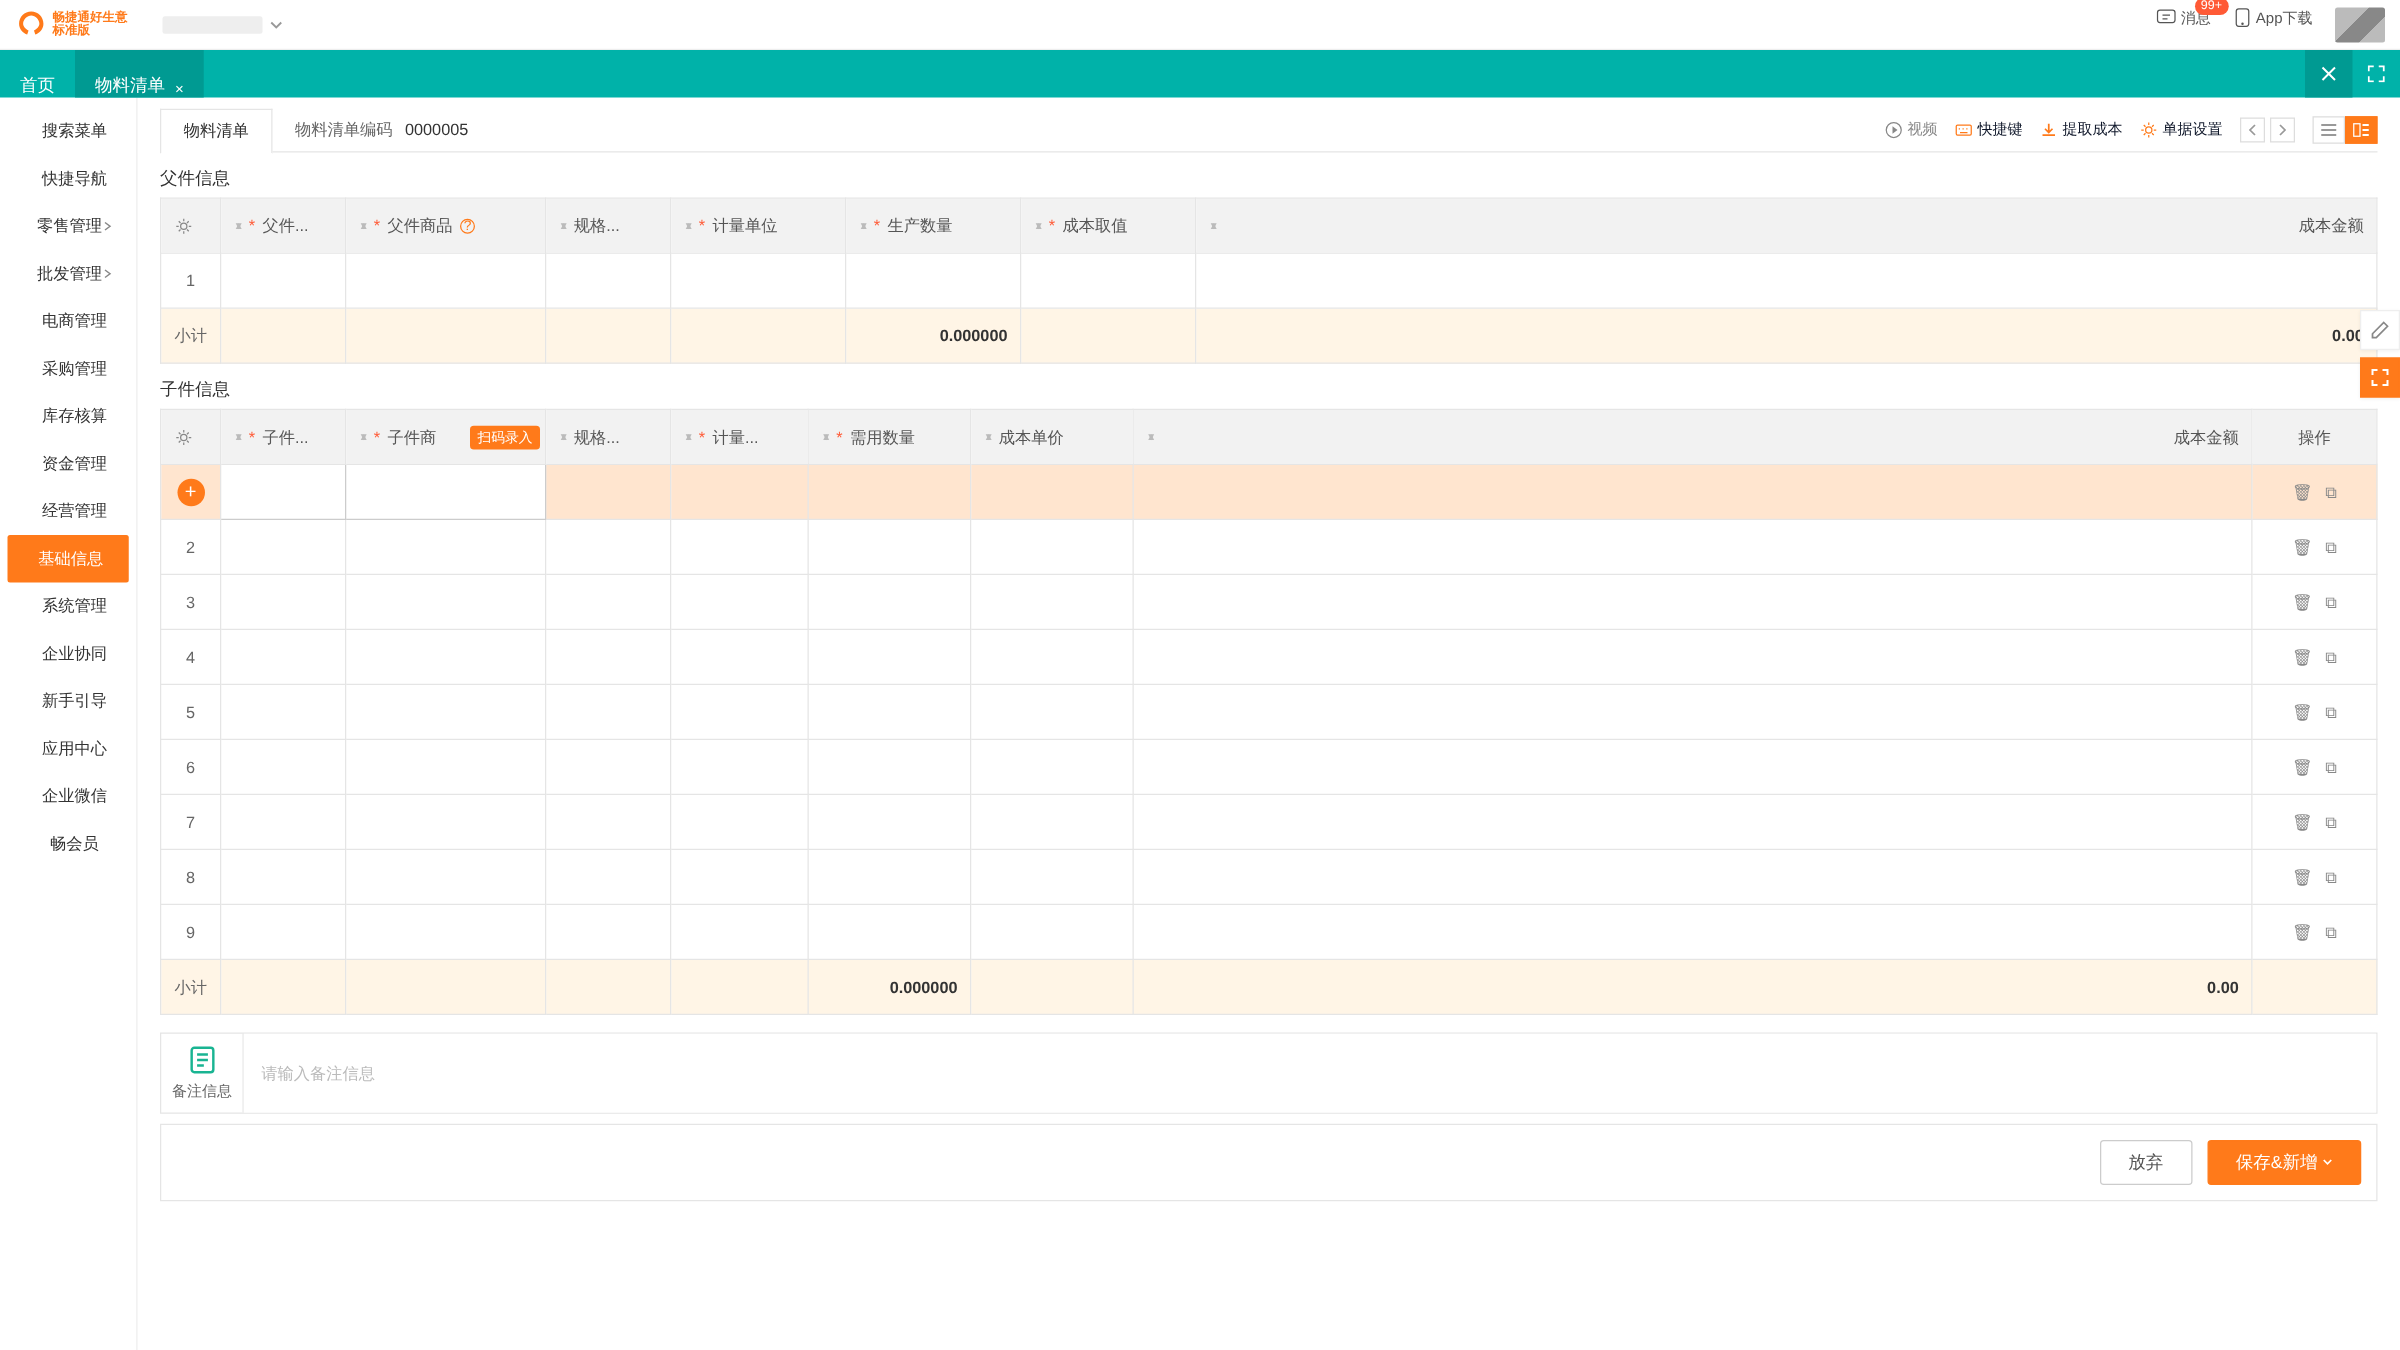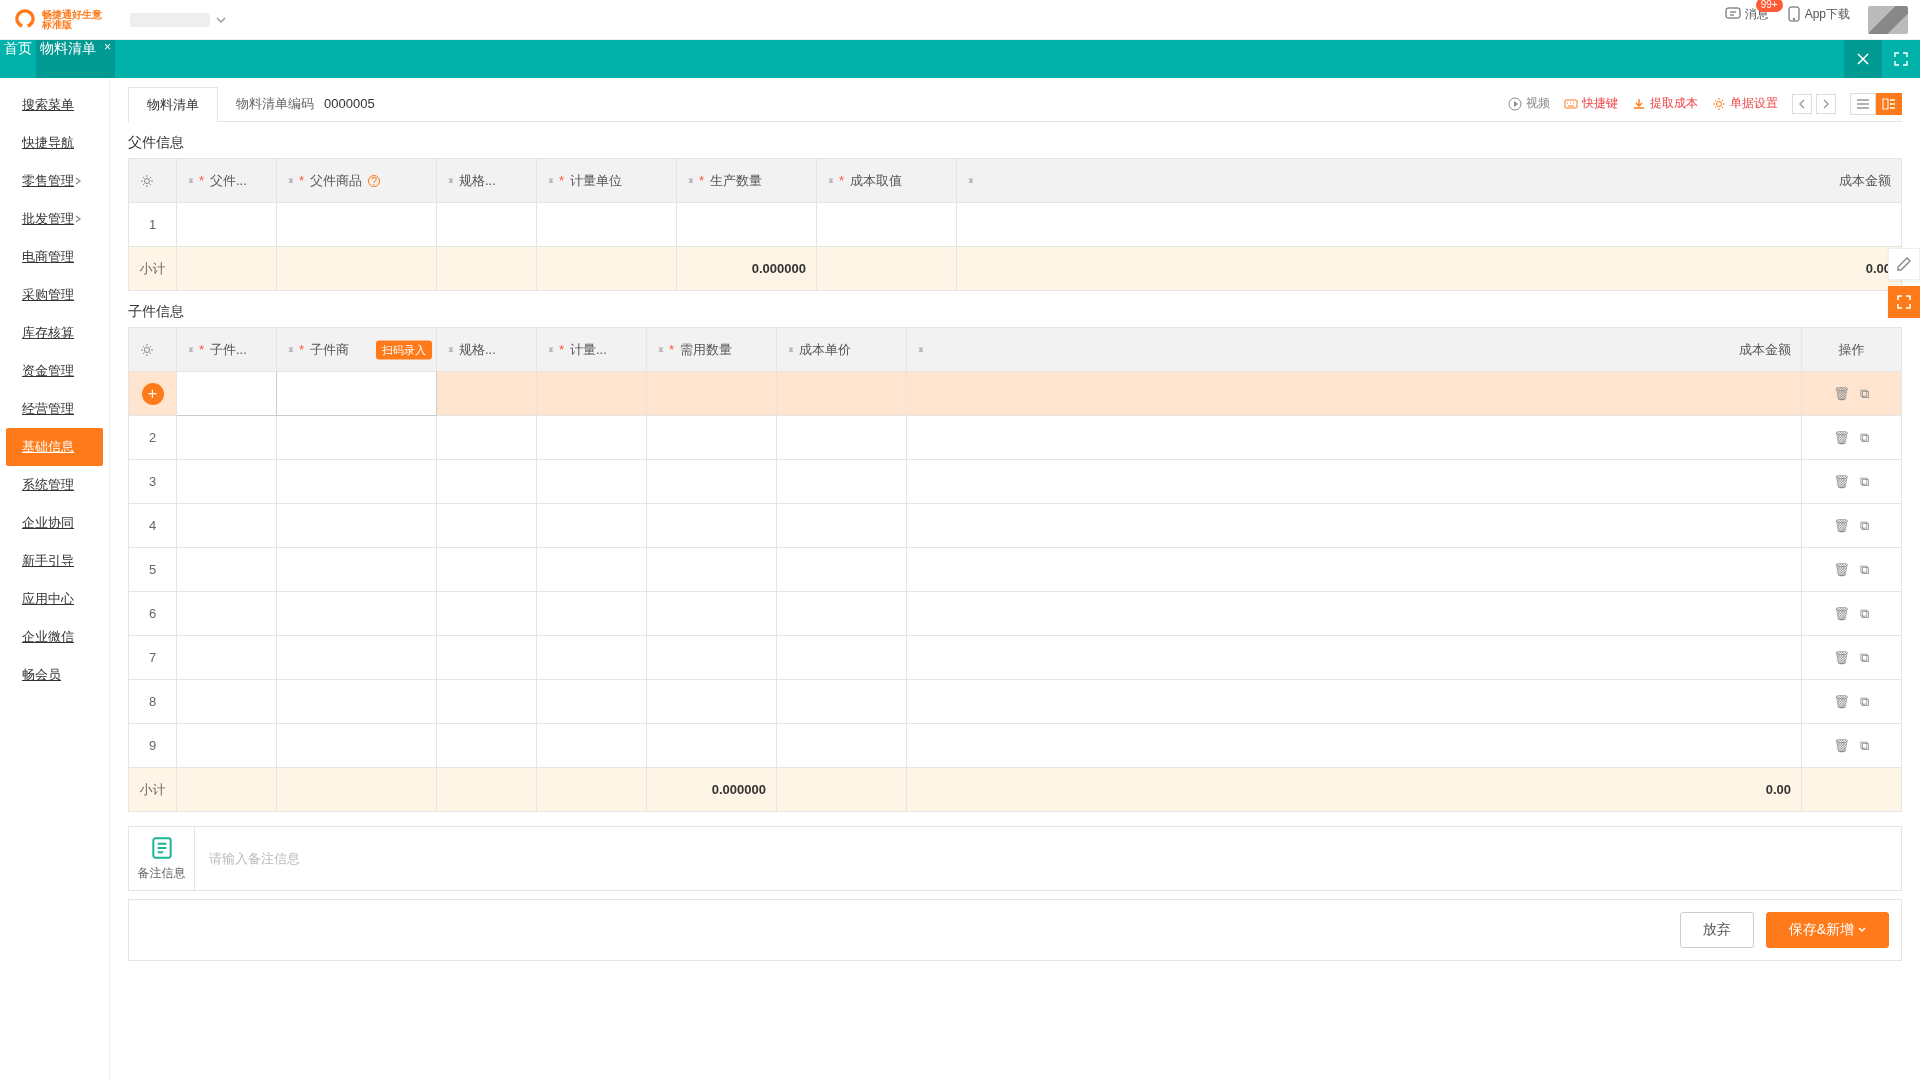--- a/index.html
+++ b/index.html
@@ -14,44 +14,44 @@
 .logo-text2 { font-size:10px; color:#ff7a1a; font-weight:600; }
 .org-selector { display:flex; align-items:center; gap:6px; padding:4px 8px; cursor:pointer; color:#999; }
 .chevron { width:10px; height:10px; }
 .topbar-right { margin-left:auto; display:flex; align-items:flex-start; gap:18px; }
 .tr-item { display:flex; align-items:center; gap:4px; color:#555; font-size:12px; cursor:pointer; position:relative; }
 .badge { position:absolute; top:-8px; right:-14px; background:#ff5a36; color:#fff; border-radius:8px; font-size:10px; padding:0 5px; line-height:14px; }
 .avatar { width:40px; height:28px; background:linear-gradient(135deg,#bbb 40%,#888 40% 70%,#bbb 70%); border-radius:2px; }
 
 
 .tabstrip { height:38px; background:#00b2a9; display:flex; align-items:stretch; position:relative; }
-.tab { display:flex; align-items:flex-start; padding:0 4px; color:#fff; font-size:14px; cursor:pointer; }
+.tab { display:flex; align-items:flex-end; padding:0 16px; color:#fff; font-size:14px; cursor:pointer; }
 .tab.active { background:#009a92; }
 .tab-x { margin-left:8px; font-size:12px; cursor:pointer; }
 .tabstrip-close { margin-left:auto; width:38px; display:flex; align-items:center; justify-content:center; color:#fff; background:#009a92; cursor:pointer; }
 .tabstrip-expand { width:38px; display:flex; align-items:center; justify-content:center; color:#fff; cursor:pointer; }
 
 
 .main { display:flex; height:calc(100% - 78px); }
 
 
 .sidebar { width:110px; border-right:1px solid #eee; padding-top:8px; flex:0 0 110px; }
-.side-item { display:flex; align-items:center; justify-content:flex-start; padding:10px 12px 10px 22px; font-size:13px; color:#333; cursor:pointer;text-decoration:underline; }
+.side-item { display:flex; align-items:center; justify-content:center; padding:10px 12px 10px 22px; font-size:13px; color:#333; cursor:pointer; }
 .side-item.active { background:#ff7a1a; color:#fff; border-radius:2px; margin:0 6px; padding-left:16px; }
 .side-caret { width:8px; height:8px; }
 
 
 .content { flex:1; padding:8px 18px 0 18px; display:flex; flex-direction:column; overflow:hidden; }
 .sub-tabs { display:flex; align-items:center; border-bottom:1px solid #e5e5e5; height:36px; }
 .sub-tab { padding:0 18px; height:36px; display:flex; align-items:center; font-size:13px; color:#333; border:1px solid transparent; cursor:pointer; }
 .sub-tab.active { border:1px solid #e5e5e5; border-bottom-color:#fff; background:#fff; position:relative; top:1px; }
 .bom-code { margin-left:18px; display:flex; align-items:center; gap:10px; font-size:13px; color:#666; }
 .bom-code-val { color:#333; }
 .toolbar-right { margin-left:auto; display:flex; align-items:center; gap:14px; font-size:12px;text-align:center; }
-.tool-link { display:flex; align-items:center; gap:4px; color:#ef4444; cursor:pointer; }
+.tool-link { display:flex; align-items:center; gap:4px; color:#0f172a; cursor:pointer; }
 .tool-link.gray { color:#888; }
 .tool-nav { display:flex; align-items:center; gap:4px; }
 .nav-btn { width:20px; height:20px; border:1px solid #ddd; display:flex; align-items:center; justify-content:center; color:#999; cursor:pointer; }
 .view-toggle { display:flex; }
 .vt { width:26px; height:22px; border:1px solid #ddd; display:flex; align-items:center; justify-content:center; cursor:pointer; background:#fff; }
 .vt.active { background:#ff7a1a; border-color:#ff7a1a; color:#fff; }
 
 
 .section-title { font-size:14px; color:#333; margin:12px 0 6px 0; }
 

